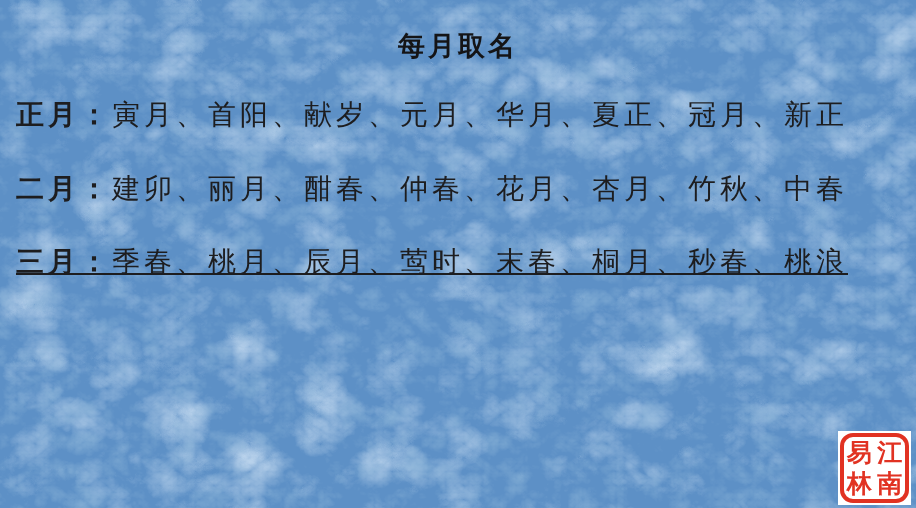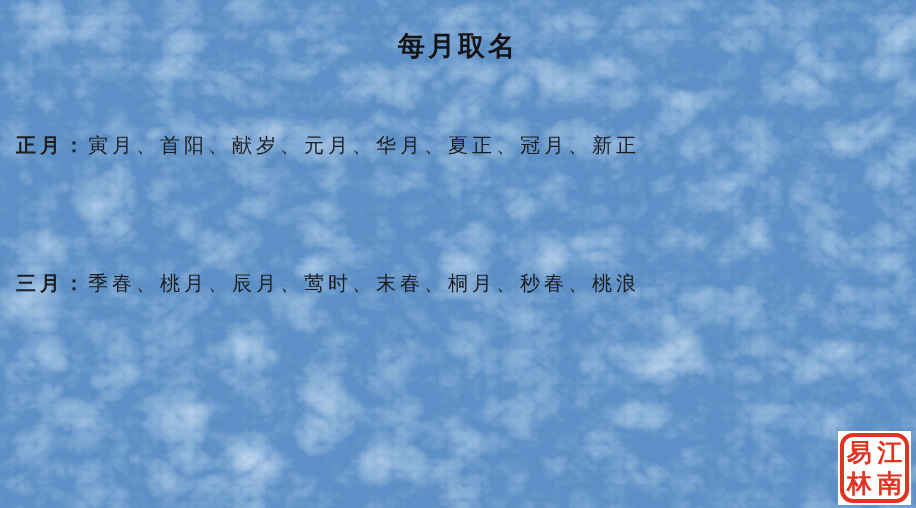--- a/index.html
+++ b/index.html
@@ -35,29 +35,28 @@
     text-align: center;
     font-size: 27px;
     font-weight: bold;
     letter-spacing: 3px;
     color: #141416;
   }
   .month-row {
     position: absolute;
     left: 16px;
     right: 10px;
-    font-size: 20px;
+    font-size: 28px;
     letter-spacing: 4px;
     white-space: nowrap;
     color: #1d1d1f;
-    margin-top: 36px;
   }
   .row-0 { top: 96px; }
   .row-1 { top: 170px; }
-  .row-2 { top: 234px; }
+  .row-2 { top: 243px; text-decoration: underline; }
   .row-3 { top: 317px; }
   .row-4 { top: 390px; }
   .month-label { font-weight: bold; }
   .seal {
     position: absolute;
     right: 5px;
     bottom: 3px;
     width: 73px;
     height: 74px;
     background: #ffffff;
@@ -112,20 +111,23 @@
   </svg>
 
   <div class="content">
 
     <div class="doc-title">每月取名</div>
 
     <div class="month-row row-0">
       <span class="month-label">正月：</span><span class="month-names">寅月、首阳、献岁、元月、华月、夏正、冠月、新正</span>
     </div>
 
+    <div class="month-row row-1">
+      <span class="month-label">二月：</span><span class="month-names">建卯、丽月、酣春、仲春、花月、杏月、竹秋、中春</span>
+    </div>
 
     <div class="month-row row-2">
       <span class="month-label">三月：</span><span class="month-names">季春、桃月、辰月、莺时、末春、桐月、秒春、桃浪</span>
     </div>
 
 
 
     <div class="seal" title="">
       <div class="seal-frame">
         <span class="seal-char">易</span>

